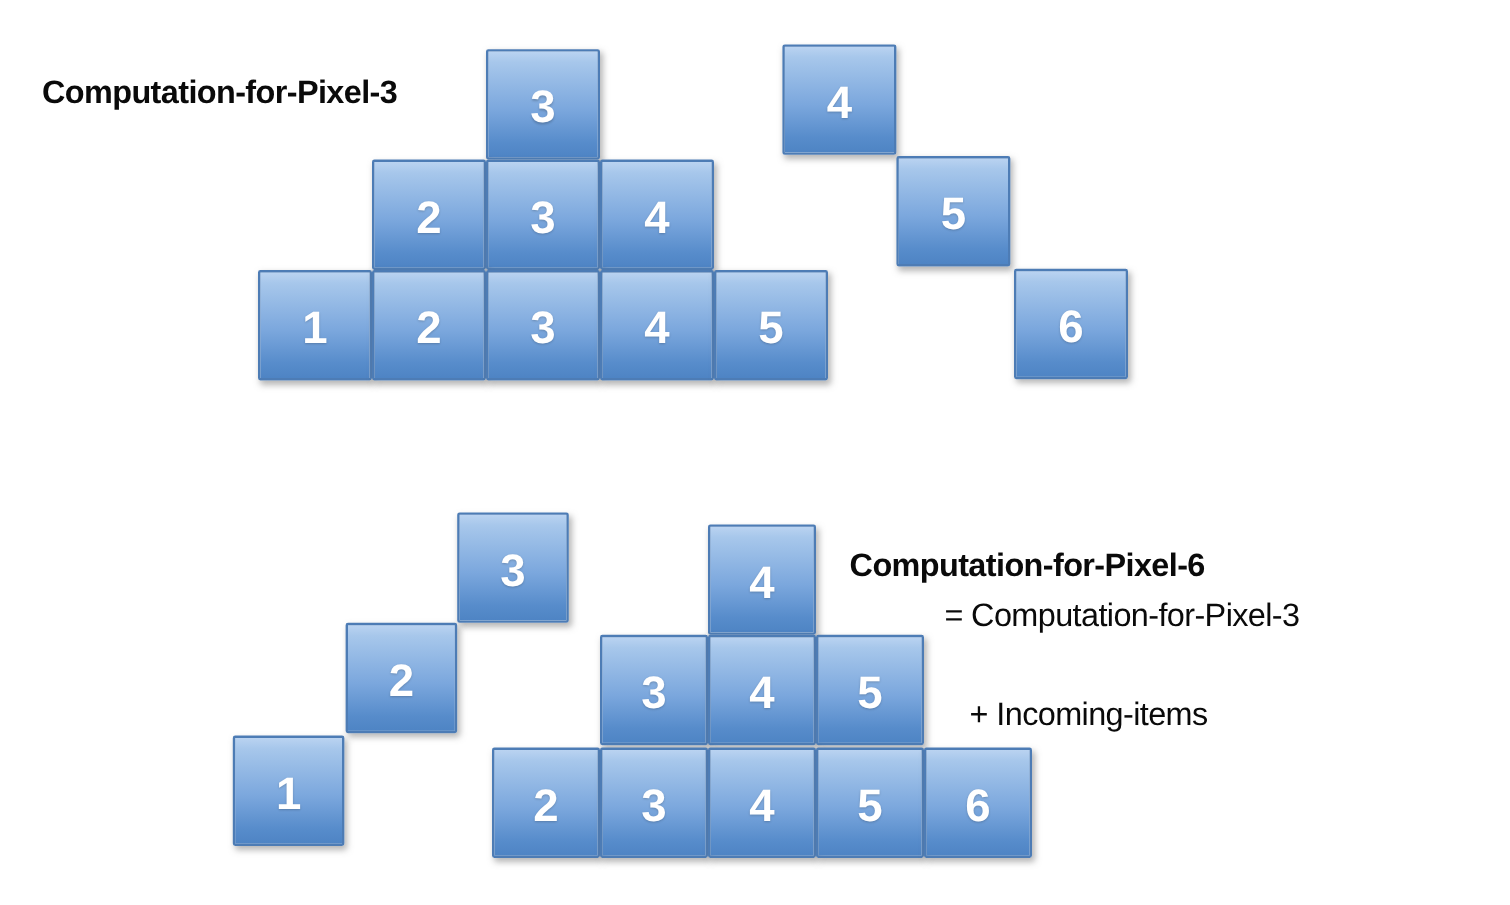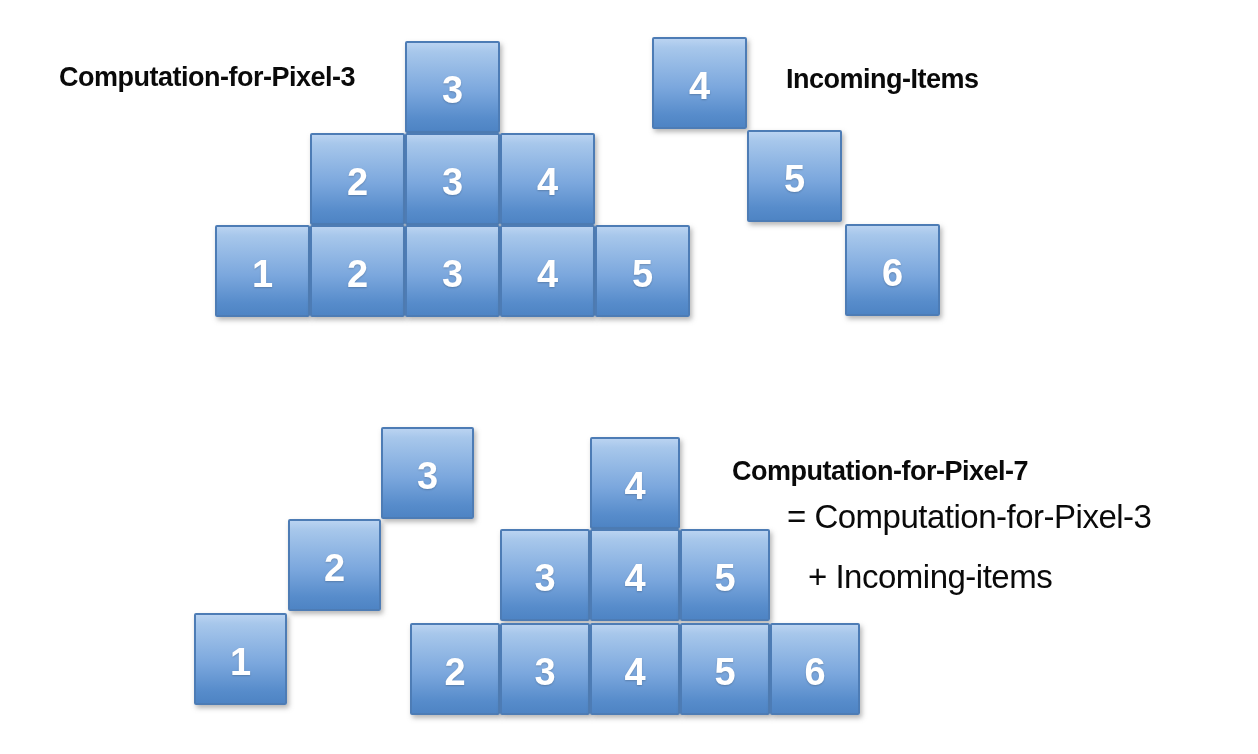--- a/index.html
+++ b/index.html
@@ -31,26 +31,25 @@
   }
   .box.w93 { width: 93px; }
   .box.w90 { width: 90px; }
   .diagram-label {
     position: absolute;
     color: #0a0a0a;
     font-size: 27px;
     font-weight: bold;
     letter-spacing: -0.5px;
     white-space: nowrap;
-    margin-left: 24px;
   }
   .formula-line {
     position: absolute;
     color: #0a0a0a;
-    font-size: 33px;
+    font-size: 27px;
     font-weight: normal;
     letter-spacing: -0.5px;
     white-space: nowrap;
   }
 </style>
 </head>
 <body>
 
 <div id="stage">
 
@@ -62,37 +61,36 @@
   <div class="box" style="left:405px; top:133px;">3</div>
   <div class="box" style="left:500px; top:133px;">4</div>
 
   <div class="box" style="left:215px; top:225px;">1</div>
   <div class="box" style="left:310px; top:225px;">2</div>
   <div class="box" style="left:405px; top:225px;">3</div>
   <div class="box" style="left:500px; top:225px;">4</div>
   <div class="box" style="left:595px; top:225px;">5</div>
 
   <div class="box" style="left:652px; top:37px;">4</div>
-  <div class="diagram-label" style="left:762px; top:64px;">Incoming-Items</div>
   <div class="box" style="left:747px; top:130px;">5</div>
   <div class="box" style="left:845px; top:224px;">6</div>
 
   <div class="box w93" style="left:381px; top:427px;">3</div>
   <div class="box w93" style="left:288px; top:519px;">2</div>
   <div class="box w93" style="left:194px; top:613px;">1</div>
 
   <div class="box w90" style="left:590px; top:437px;">4</div>
 
   <div class="box w90" style="left:500px; top:529px;">3</div>
   <div class="box w90" style="left:590px; top:529px;">4</div>
   <div class="box w90" style="left:680px; top:529px;">5</div>
 
   <div class="box w90" style="left:410px; top:623px;">2</div>
   <div class="box w90" style="left:500px; top:623px;">3</div>
   <div class="box w90" style="left:590px; top:623px;">4</div>
   <div class="box w90" style="left:680px; top:623px;">5</div>
   <div class="box w90" style="left:770px; top:623px;">6</div>
 
-  <div class="diagram-label" style="left:708px; top:456px;">Computation-for-Pixel-7</div>
+  <div class="diagram-label" style="left:708px; top:456px;">Computation-for-Pixel-6</div>
   <div class="formula-line" style="left:787px; top:498px;">= Computation-for-Pixel-3</div>
-  <div class="formula-line" style="left:808px; top:558px;">+ Incoming-items</div>
+  <div class="formula-line" style="left:808px; top:580px;">+ Incoming-items</div>
 
 </div>
 
 </body></html>

